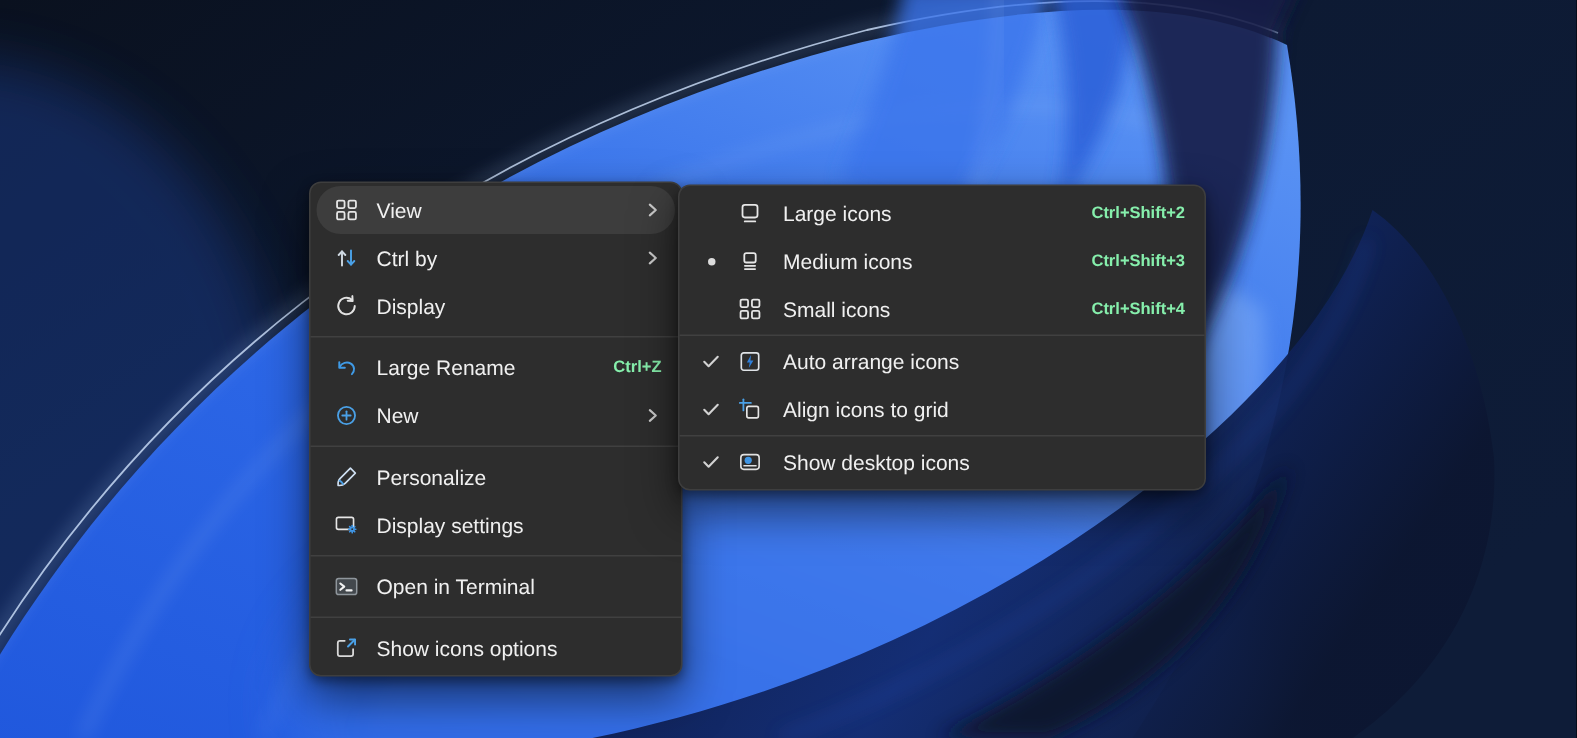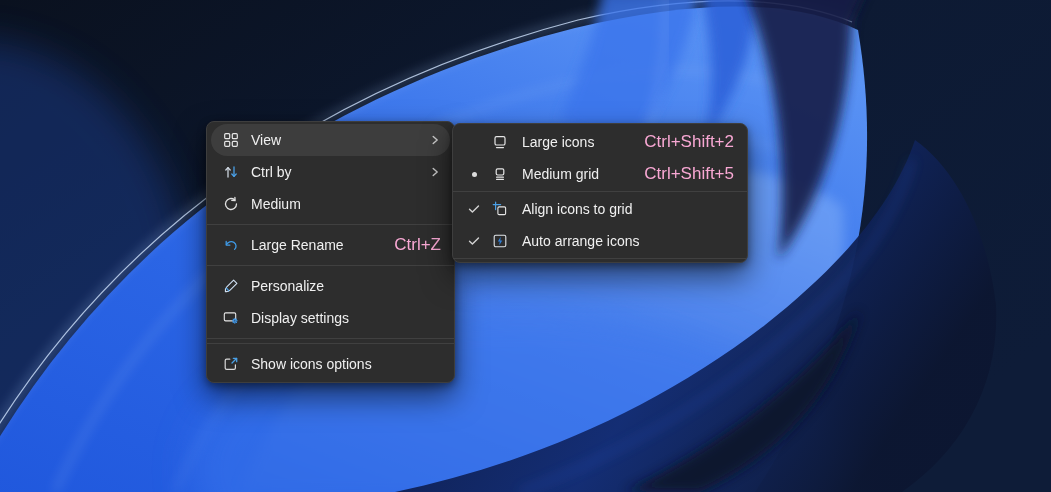--- a/index.html
+++ b/index.html
@@ -8,33 +8,33 @@
     font-family:"Liberation Sans","DejaVu Sans",sans-serif;
     background:#0d1830;
   }
   .wallpaper{position:absolute;inset:0;z-index:0;}
   .menu{
     position:absolute;background:#2d2d2d;border:1px solid #3e3e3e;
     border-radius:8px;box-sizing:border-box;padding:2px 0;
     box-shadow:0 14px 30px rgba(0,0,0,.55),0 3px 8px rgba(0,0,0,.4);
   }
   #main-menu{left:206px;top:121px;width:249px;z-index:10;}
-  #view-submenu{left:452px;top:123px;width:296px;z-index:11;}
+  #view-submenu{left:452px;top:123px;width:352px;z-index:11;}
   .mi{
     height:32px;display:flex;align-items:center;margin:0 4px;padding:0 9px;
     border-radius:16px;color:#f0f0f0;font-size:14px;cursor:default;white-space:nowrap;
   }
   .mi.hovered{background:#3d3d3d;}
   .sep{height:1px;background:#404040;margin:4px 0;}
   #view-submenu .sep{margin:1px 0;}
   .ic{width:20px;height:20px;display:flex;align-items:center;justify-content:center;flex:none;margin:0 10px 0 1px;}
   #view-submenu .ic{margin:0 12px 0 0;}
   .check{width:16px;flex:none;margin-right:8px;display:flex;align-items:center;justify-content:center;}
   .label{flex:0 1 auto;}
-  .shortcut{margin-left:auto;color:#f9a8d4;font-size:17px;padding-left:12px;}
+  .shortcut{margin-left:auto;color:#86efac;font-size:11px;padding-left:12px;font-weight:bold;}
   .chev{margin-left:auto;display:flex;align-items:center;}
   .radio-dot{width:5px;height:5px;border-radius:50%;background:#dcdcdc;display:block;}
   svg{display:block;}
 </style>
 </head>
 <body>
 
 <div class="stage">
 
   <div class="wallpaper">
@@ -132,36 +132,51 @@
       </span>
     </div>
 
     <div class="mi">
       <span class="ic">
         <svg width="16" height="16" viewBox="0 0 16 16" fill="none" stroke="#e2e2e2" stroke-width="1.3" stroke-linecap="round">
           <path d="M13.5,8 A5.5,5.5 0 1 1 11.5,3.75"></path>
           <path d="M11.9,1.4 L12.1,4.7 L8.8,4.45" stroke-linejoin="round"></path>
         </svg>
       </span>
-      <span class="label">Medium</span>
+      <span class="label">Display</span>
     </div>
 
     <div class="sep"></div>
 
     <div class="mi">
       <span class="ic">
         <svg width="16" height="16" viewBox="0 0 16 16" fill="none" stroke="#3f9ae6" stroke-width="1.3" stroke-linecap="round" stroke-linejoin="round">
           <path d="M3.2,4.4 V8.1 H6.9"></path>
           <path d="M3.5,7.6 C4.7,5 8.3,3.8 10.9,5.4 C13.5,7 13.7,10.4 11.6,12.4"></path>
         </svg>
       </span>
       <span class="label">Large Rename</span>
       <span class="shortcut">Ctrl+Z</span>
     </div>
 
+    <div class="mi">
+      <span class="ic">
+        <svg width="16" height="16" viewBox="0 0 16 16" fill="none" stroke="#4aa0e6" stroke-width="1.2" stroke-linecap="round">
+          <circle cx="8" cy="8" r="5.7"></circle>
+            <path d="M8,5.2 V10.8"></path>
+            <path d="M5.2,8 H10.8"></path>
+        </svg>
+      </span>
+      <span class="label">New</span>
+      <span class="chev">
+        <svg width="12" height="12" viewBox="0 0 12 12" fill="none" stroke="#c9c9c9" stroke-width="1.4" stroke-linecap="round" stroke-linejoin="round">
+            <path d="M4.2,2.4 L8.2,6 L4.2,9.6"></path>
+          </svg>
+      </span>
+    </div>
 
     <div class="sep"></div>
 
     <div class="mi">
       <span class="ic">
         <svg width="16" height="16" viewBox="0 0 16 16" fill="none" stroke-linecap="round" stroke-linejoin="round">
           <path d="M10.6,2.1 L13.9,5.4 L7.1,12.2 C6.1,13.2 4,13.8 2.4,13.6 C2.2,12 2.8,9.9 3.8,8.9 Z" stroke="#cfe0f2" stroke-width="1.1"></path>
           <path d="M3.4,10.4 C4.5,11 5.1,11.7 5.7,12.7" stroke="#4aa0e6" stroke-width="1.2"></path>
         </svg>
       </span>
@@ -180,20 +195,30 @@
           </g>
           <circle cx="11.8" cy="10.8" r="1.7" fill="#3f95e4"></circle>
           <circle cx="11.8" cy="10.8" r="0.6" fill="#2d2d2d"></circle>
         </svg>
       </span>
       <span class="label">Display settings</span>
     </div>
 
     <div class="sep"></div>
 
+    <div class="mi">
+      <span class="ic">
+        <svg width="16" height="16" viewBox="0 0 16 16">
+          <rect x="1.2" y="2.6" width="13.6" height="10.8" rx="1.6" fill="#43484d" stroke="#8f969c" stroke-width="1"></rect>
+          <path d="M3.9,6 L6.5,8.1 L3.9,10.2" fill="none" stroke="#f2f2f2" stroke-width="1.4" stroke-linecap="round" stroke-linejoin="round"></path>
+          <path d="M8,10.6 H11.4" stroke="#f2f2f2" stroke-width="1.4" stroke-linecap="round"></path>
+        </svg>
+      </span>
+      <span class="label">Open in Terminal</span>
+    </div>
 
     <div class="sep"></div>
 
     <div class="mi">
       <span class="ic">
         <svg width="16" height="16" viewBox="0 0 16 16" fill="none" stroke-linecap="round" stroke-linejoin="round">
           <path d="M6.8,3.2 H3.6 C2.8,3.2 2.2,3.8 2.2,4.6 V12 C2.2,12.8 2.8,13.4 3.6,13.4 H11 C11.8,13.4 12.4,12.8 12.4,12 V8.8" stroke="#d9d9d9" stroke-width="1.2"></path>
           <path d="M9,7 L13.5,2.5" stroke="#4aa0e6" stroke-width="1.3"></path>
           <path d="M10.3,2.3 H13.7 V5.7" stroke="#4aa0e6" stroke-width="1.3"></path>
         </svg>
@@ -221,55 +246,83 @@
       <span class="check">
           <span class="radio-dot"></span>
         </span>
       <span class="ic">
         <svg width="16" height="16" viewBox="0 0 16 16" fill="none" stroke="#e6e6e6" stroke-width="1.2" stroke-linecap="round">
           <rect x="4.2" y="2.8" width="7.6" height="6.2" rx="1.4"></rect>
             <path d="M4.6,11.2 H11.4"></path>
             <path d="M4.6,13.4 H11.4"></path>
         </svg>
       </span>
-      <span class="label">Medium grid</span>
-      <span class="shortcut">Ctrl+Shift+5</span>
-    </div>
-
-
-    <div class="sep"></div>
+      <span class="label">Medium icons</span>
+      <span class="shortcut">Ctrl+Shift+3</span>
+    </div>
+
+    <div class="mi">
+      <span class="check"></span>
+      <span class="ic">
+        <svg width="16" height="16" viewBox="0 0 16 16" fill="none" stroke="#e6e6e6" stroke-width="1.2">
+          <rect x="1.7" y="1.7" width="5" height="5" rx="1"></rect>
+            <rect x="9.3" y="1.7" width="5" height="5" rx="1"></rect>
+          <rect x="1.7" y="9.3" width="5" height="5" rx="1"></rect>
+            <rect x="9.3" y="9.3" width="5" height="5" rx="1"></rect>
+        </svg>
+      </span>
+      <span class="label">Small icons</span>
+      <span class="shortcut">Ctrl+Shift+4</span>
+    </div>
+
+    <div class="sep"></div>
+
+    <div class="mi">
+      <span class="check">
+        <svg width="14" height="14" viewBox="0 0 14 14" fill="none" stroke="#d2d2d2" stroke-width="1.4" stroke-linecap="round" stroke-linejoin="round">
+            <path d="M2.5,7.2 L5.4,10.1 L11.5,3.9"></path>
+          </svg>
+      </span>
+      <span class="ic">
+        <svg width="16" height="16" viewBox="0 0 16 16" fill="none">
+          <rect x="2.2" y="2.2" width="11.6" height="11.6" rx="1.6" stroke="#dfe3e7" stroke-width="1.1"></rect>
+          <path d="M8.7,3.7 L5.9,8.6 H7.8 L7.2,12.3 L10.3,7.4 H8.3 Z" fill="#2f7fd9"></path>
+        </svg>
+      </span>
+      <span class="label">Auto arrange icons</span>
+    </div>
 
     <div class="mi">
       <span class="check">
         <svg width="14" height="14" viewBox="0 0 14 14" fill="none" stroke="#d2d2d2" stroke-width="1.4" stroke-linecap="round" stroke-linejoin="round">
             <path d="M2.5,7.2 L5.4,10.1 L11.5,3.9"></path>
           </svg>
       </span>
       <span class="ic">
         <svg width="16" height="16" viewBox="0 0 16 16" fill="none" stroke-linecap="round">
           <path d="M1.2,3.6 H8.6" stroke="#4aa0e6" stroke-width="1.2"></path>
           <path d="M3.6,1.2 V8.6" stroke="#4aa0e6" stroke-width="1.2"></path>
           <rect x="5.9" y="5.9" width="7.7" height="7.7" rx="1.2" stroke="#e6e6e6" stroke-width="1.1"></rect>
         </svg>
       </span>
       <span class="label">Align icons to grid</span>
     </div>
 
+    <div class="sep"></div>
+
     <div class="mi">
       <span class="check">
         <svg width="14" height="14" viewBox="0 0 14 14" fill="none" stroke="#d2d2d2" stroke-width="1.4" stroke-linecap="round" stroke-linejoin="round">
             <path d="M2.5,7.2 L5.4,10.1 L11.5,3.9"></path>
           </svg>
       </span>
       <span class="ic">
         <svg width="16" height="16" viewBox="0 0 16 16" fill="none">
-          <rect x="2.2" y="2.2" width="11.6" height="11.6" rx="1.6" stroke="#dfe3e7" stroke-width="1.1"></rect>
-          <path d="M8.7,3.7 L5.9,8.6 H7.8 L7.2,12.3 L10.3,7.4 H8.3 Z" fill="#2f7fd9"></path>
-        </svg>
-      </span>
-      <span class="label">Auto arrange icons</span>
-    </div>
-
-    <div class="sep"></div>
-
+          <rect x="1.9" y="3.1" width="12.2" height="9.8" rx="2" stroke="#e0e0e0" stroke-width="1.1"></rect>
+          <path d="M3.6,10.5 H12.4" stroke="#e0e0e0" stroke-width="1"></path>
+          <circle cx="6.8" cy="6.9" r="2.4" fill="#3f95e4"></circle>
+        </svg>
+      </span>
+      <span class="label">Show desktop icons</span>
+    </div>
 
   </div>
 </div>
 
 </body></html>

